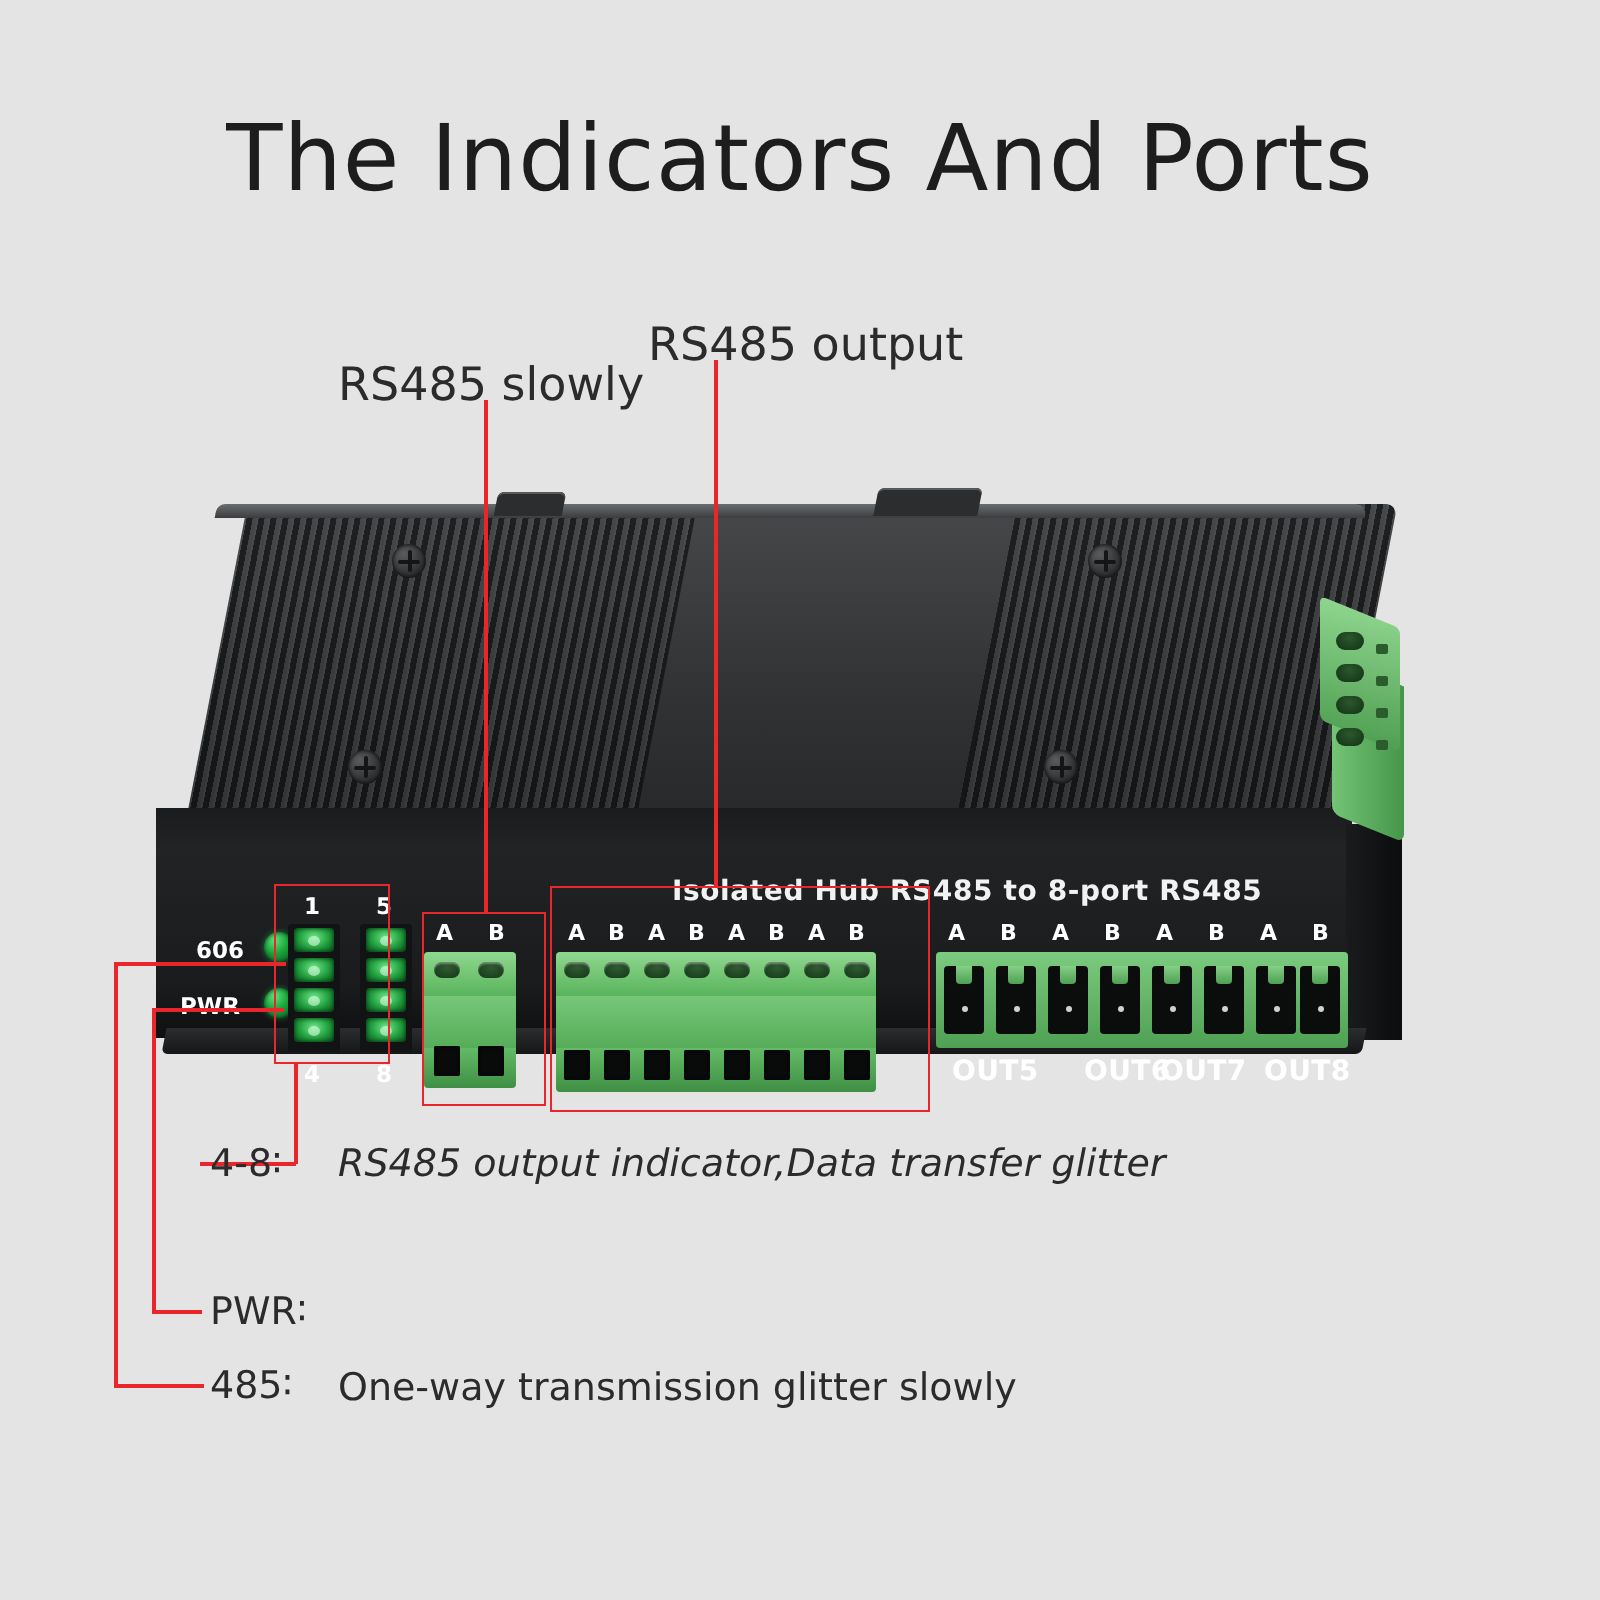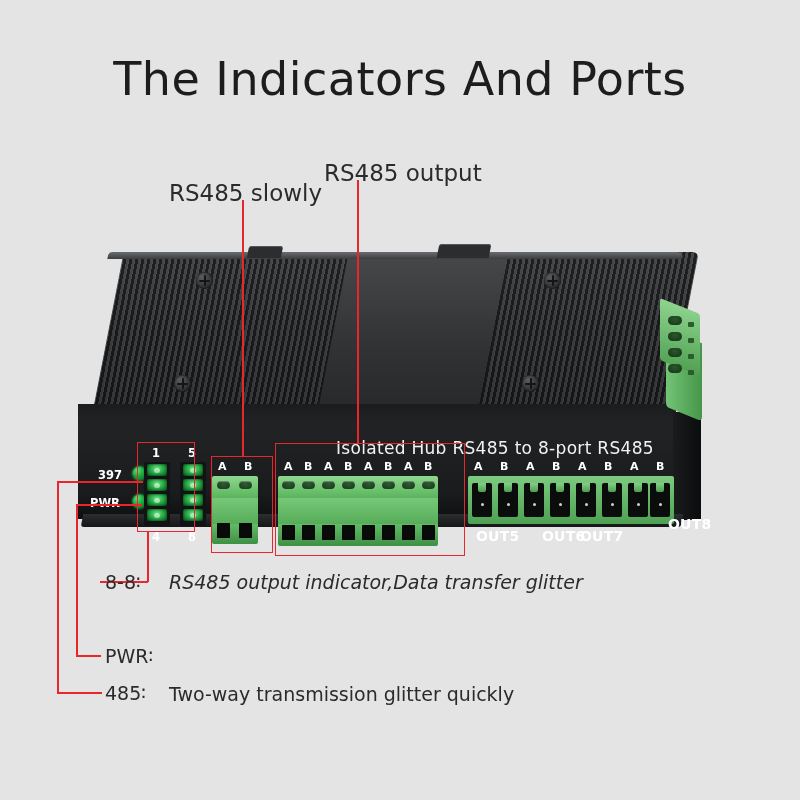--- a/index.html
+++ b/index.html
@@ -88,21 +88,21 @@
     transform:skewX(-11deg);border-radius:0 0 3px 3px;
   }
   
   .side{
     position:absolute;left:595px;top:160px;width:28px;height:108px;
     background:linear-gradient(90deg,#1a1b1d,#0b0c0d);
   }
 
   
   .silk{
-    position:absolute;color:#f2f2f2;font-weight:normal;font-size:17px;
+    position:absolute;color:#f2f2f2;font-weight:bold;font-size:14px;
     white-space:nowrap;letter-spacing:.3px;
   }
   .pinlabel{
     position:absolute;color:#ffffff;font-weight:bold;font-size:11px;
     white-space:nowrap;
   }
   .outlabel{
     position:absolute;color:#ffffff;font-weight:bold;font-size:14px;
     white-space:nowrap;letter-spacing:.2px;
   }
@@ -212,21 +212,21 @@
     <div class="screw" style="left:466px;top:20px;"></div>
     <div class="screw" style="left:444px;top:123px;"></div>
 
     <div class="front-bevel"></div>
     <div class="front"></div>
     <div class="side"></div>
     <div class="front-bottom"></div>
 
     <div class="silk" style="left:258px;top:186px;">Isolated  Hub  RS485 to 8-port RS485</div>
 
-    <div class="ledlabel" style="left:20px;top:216px;">397</div>
+    <div class="ledlabel" style="left:20px;top:216px;">606</div>
     <div class="led" style="left:54px;top:214px;"></div>
     <div class="ledlabel" style="left:12px;top:244px;">PWR</div>
     <div class="led" style="left:54px;top:242px;"></div>
 
     <div class="ledlabel" style="left:74px;top:194px;">1</div>
     <div class="ledlabel" style="left:110px;top:194px;">5</div>
 
     <div class="ledblk" style="left:66px;top:210px;">
       <div class="smled" style="top:2px;"></div>
       <div class="smled" style="top:17px;"></div>
@@ -304,21 +304,21 @@
         <div class="sock" style="left:82px;"></div>
         <div class="sock" style="left:108px;"></div>
         <div class="sock" style="left:134px;"></div>
         <div class="sock" style="left:160px;"></div>
         <div class="sock" style="left:182px;"></div>
       </div>
 
       <div class="outlabel" style="left:398px;top:276px;">OUT5</div>
       <div class="outlabel" style="left:464px;top:276px;">OUT6</div>
       <div class="outlabel" style="left:502px;top:276px;">OUT7</div>
-      <div class="outlabel" style="left:554px;top:264px;margin-left:36px;">OUT8</div>
+      <div class="outlabel" style="left:554px;top:276px;">OUT8</div>
     </div>
   </div>
 
   <div id="powerterm">
     <div class="pt-body"></div>
     <div class="pt-face"></div>
     <div class="pt-hole" style="left:8px;top:10px;"></div>
     <div class="pt-hole" style="left:8px;top:26px;"></div>
     <div class="pt-hole" style="left:8px;top:42px;"></div>
     <div class="pt-hole" style="left:8px;top:58px;"></div>
@@ -342,25 +342,25 @@
   <div class="rline" style="left:100px;top:581px;width:48px;height:1.6px;"></div>
 
   <div class="rline" style="left:76px;top:504px;width:66px;height:1.6px;"></div>
   <div class="rline" style="left:76px;top:504px;width:1.6px;height:152px;"></div>
   <div class="rline" style="left:76px;top:655px;width:25px;height:1.6px;"></div>
 
   <div class="rline" style="left:57px;top:481px;width:86px;height:1.6px;"></div>
   <div class="rline" style="left:57px;top:481px;width:1.6px;height:212px;"></div>
   <div class="rline" style="left:57px;top:692px;width:45px;height:1.6px;"></div>
 
-  <div class="legendkey" style="left:105px;top:571px;">8-8∶</div>
+  <div class="legendkey" style="left:105px;top:571px;">4-8∶</div>
   <div class="legendval" style="left:169px;top:571px;font-style:italic;">
     <span>RS485 output indicator,Data transfer glitter</span>
   </div>
 
   <div class="legendkey" style="left:105px;top:645px;">PWR∶</div>
 
   <div class="legendkey" style="left:105px;top:682px;text-align:right;">485∶</div>
   <div class="legendval" style="left:169px;top:682px;line-height:25px;">
-    <span>Two-way transmission glitter quickly</span>
+    <span>One-way transmission glitter slowly</span>
   </div>
 
 </div>
 
 </body></html>

